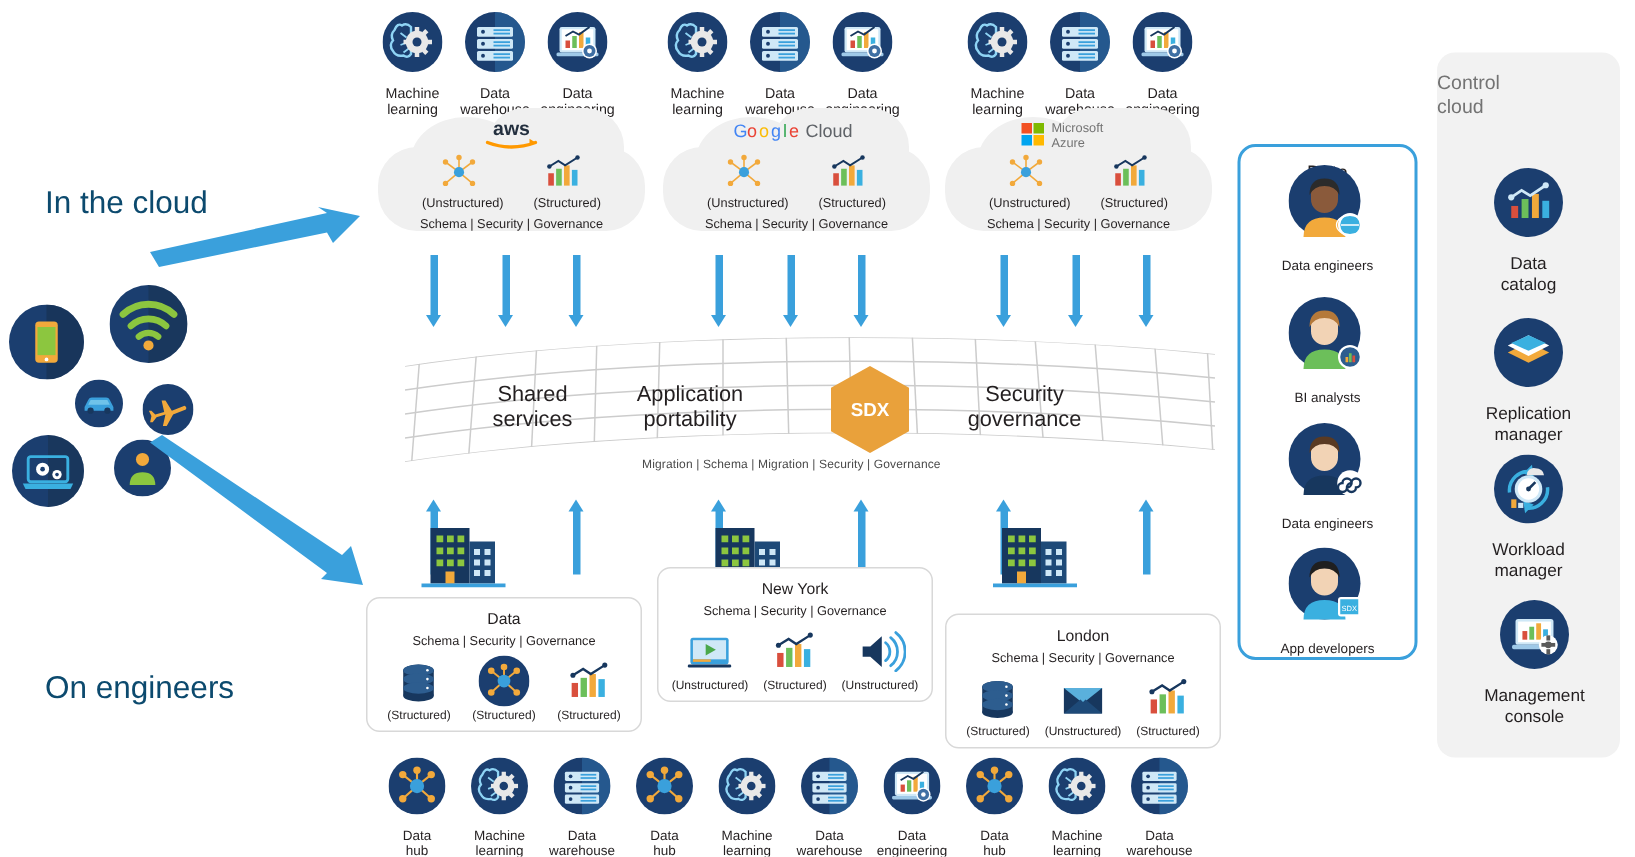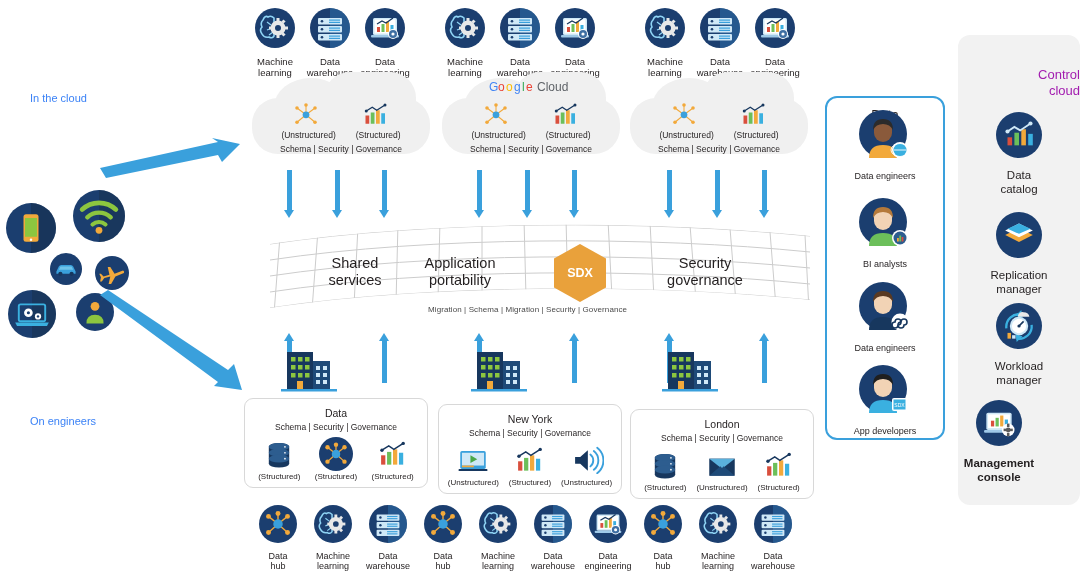--- a/index.html
+++ b/index.html
@@ -17,21 +17,21 @@
     text-align: center; line-height: 1.15;
     color: #231f20;
   }
 
   
   .iconitem { position: absolute; width: 88px; text-align: center; }
   .iconitem .icap { font-size: 9.5px; margin-top: 5px; }
   .bottomitem .icap { font-size: 9px; margin-top: 4px; }
 
   
-  .seclabel { font-size: 11px; color: #3b82f6; }
+  .seclabel { font-size: 21px; color: #0c4a6e; margin-top: 32px; }
 
   
   .cloud { position: absolute; }
   .cloud .body {
     position: absolute; left: 0; top: 26px;
     width: 178px; height: 56px;
     background: #f0f0f0; border-radius: 26px;
   }
   .cloud .lobe {
     position: absolute; background: #f0f0f0; border-radius: 50%;
@@ -116,22 +116,22 @@
     text-align: center; font-size: 13px; margin-top: 9px; color: #231f20;
   }
   .persona { position: absolute; width: 120px; text-align: center; }
   .persona .pl { font-size: 9px; margin-top: 5px; color: #231f20; }
 
   
   .cpanel {
     position: absolute; background: #f2f2f2; border-radius: 12px;
   }
   .cpanel .ctitle {
-    text-align: right; font-size: 13px; line-height: 1.25;
-    margin-top: 32px; color: #a21caf;
+    text-align: left; font-size: 13px; line-height: 1.25;
+    margin-top: 12px; color: #737373;
   }
   .cpitem { position: absolute; width: 118px; text-align: center; }
   .cpitem .cl { font-size: 11.5px; line-height: 1.25; margin-top: 6px; color: #231f20; }
 
   
   .dev { position: absolute; }
 
   
   .bigarrow { position: absolute; }
 </style>
@@ -385,20 +385,25 @@
           </svg></div>
         <div class="icap">Data<br>engineering</div>
       </div>
     </div>
 
   <div id="clouds-layer">
       <div class="cloud" style="left: 252px; top: 72px; width: 178px; height: 90px;">
         <div class="lobe l2"></div>
         <div class="lobe l1"></div>
         <div class="body"></div>
+        <div class="cloudlogo"><svg width="52" height="22" viewBox="0 0 52 22">
+            <text x="26" y="12" text-anchor="middle" font-size="13" font-family="Liberation Sans, sans-serif" fill="#232f3e" font-weight="bold">aws</text>
+            <path d="M10 17 q16 6 32 0" stroke="#ff9900" stroke-width="2.2" fill="none" stroke-linecap="round"></path>
+            <polygon points="42,17 38,14.5 38,19" fill="#ff9900"></polygon>
+          </svg></div>
         <div class="cloudicons">
           <div class="ci"><svg width="30" height="25.5" viewBox="0 0 40 34">
               <g stroke="#f2a93b" stroke-width="1.4">
                 <line x1="20" y1="17" x2="8" y2="8"></line>
                 <line x1="20" y1="17" x2="32" y2="8"></line>
                 <line x1="20" y1="17" x2="8" y2="27"></line>
                 <line x1="20" y1="17" x2="32" y2="27"></line>
                 <line x1="20" y1="17" x2="20" y2="4"></line>
               </g>
               <circle cx="20" cy="17" r="4.5" fill="#3aa0dc"></circle>
@@ -474,20 +479,28 @@
         <div class="cloudlabels">
           <span>(Unstructured)</span>
           <span>(Structured)</span>
         </div>
         <div class="cloudsub">Schema | Security | Governance</div>
       </div>
       <div class="cloud" style="left: 630px; top: 72px; width: 178px; height: 90px;">
         <div class="lobe l2"></div>
         <div class="lobe l1"></div>
         <div class="body"></div>
+        <div class="cloudlogo"><svg width="80" height="24" viewBox="0 0 80 24">
+            <rect x="2" y="4" width="7" height="7" fill="#F25022"></rect>
+            <rect x="10" y="4" width="7" height="7" fill="#7FBA00"></rect>
+            <rect x="2" y="12" width="7" height="7" fill="#00A4EF"></rect>
+            <rect x="10" y="12" width="7" height="7" fill="#FFB900"></rect>
+            <text x="22" y="10" font-size="8.5" font-family="Liberation Sans, sans-serif" fill="#737373">Microsoft</text>
+            <text x="22" y="20" font-size="8.5" font-family="Liberation Sans, sans-serif" fill="#737373">Azure</text>
+          </svg></div>
         <div class="cloudicons">
           <div class="ci"><svg width="30" height="25.5" viewBox="0 0 40 34">
               <g stroke="#f2a93b" stroke-width="1.4">
                 <line x1="20" y1="17" x2="8" y2="8"></line>
                 <line x1="20" y1="17" x2="32" y2="8"></line>
                 <line x1="20" y1="17" x2="8" y2="27"></line>
                 <line x1="20" y1="17" x2="32" y2="27"></line>
                 <line x1="20" y1="17" x2="20" y2="4"></line>
               </g>
               <circle cx="20" cy="17" r="4.5" fill="#3aa0dc"></circle>
@@ -583,21 +596,21 @@
         <path d="M420,3 L426,78"></path>
         <path d="M460,6 L466,81"></path>
       <path d="M500,10 L506,85"></path>
         <path d="M535,13 L539,88"></path>
     </g>
   </svg>
 
   <div id="fabric-labels">
       <div class="fabric-label" style="left: 300px; top: 255px; width: 110px;">Shared<br>services</div>
       <div class="fabric-label" style="left: 405px; top: 255px; width: 110px;">Application<br>portability</div>
-      <div class="fabric-label" style="left: 650px; top: 255px; width: 110px;">Security<br>governance</div>
+      <div class="fabric-label" style="left: 628px; top: 255px; width: 110px;">Security<br>governance</div>
     </div>
 
   <svg class="sdx-hex" style="left:552px; top:244px; width:56px; height:58px;" viewBox="0 0 56 58">
     <polygon points="28,0 54,14.5 54,43.5 28,58 2,43.5 2,14.5" fill="#E9A13B"></polygon>
     <text x="28" y="33" text-anchor="middle" font-size="12.5" fill="#ffffff" font-family="Liberation Sans, sans-serif" font-weight="bold">SDX</text>
   </svg>
 
   <div class="fabric-sub" style="left:428px; top:305px;">Migration | Schema | Migration | Security | Governance</div>
 
   <div id="up-arrows">
@@ -762,21 +775,21 @@
                 </g>
                 <path d="M7 12 l8 -5 l6 4 l11 -7" stroke="#17375e" stroke-width="1.8" fill="none"></path>
                 <circle cx="7" cy="12" r="2" fill="#17375e"></circle>
                 <circle cx="32" cy="4" r="2" fill="#17375e"></circle>
               </svg>
             </div>
             <div class="cl">(Structured)</div>
           </div>
         </div>
       </div>
-      <div class="dccard" style="left: 438px; top: 404px;">
+      <div class="dccard" style="left: 438px; top: 378px;">
         <div class="city">New York</div>
         <div class="ssg">Schema | Security | Governance</div>
         <div class="row">
           <div class="cell">
             <div class="gi">
               <svg width="34" height="28.9" viewBox="0 0 40 34">
                 <rect x="5" y="6" width="30" height="21" rx="2" fill="#3aa0dc"></rect>
                 <rect x="7" y="8" width="26" height="15" fill="#cfe8f7"></rect>
                 <polygon points="17,11 25,15.5 17,20" fill="#4aa84a"></polygon>
                 <rect x="7" y="23" width="14" height="2" fill="#f2a93b"></rect>
@@ -1178,21 +1191,21 @@
             <path d="M20 20 l4 -4" stroke="#17375e" stroke-width="1.5"></path>
             <circle cx="20" cy="20" r="1.4" fill="#17375e"></circle>
             <path d="M24 8 a5 4 0 0 1 5 4 h-10 a4 4 0 0 1 5 -4 z" fill="#e8e8e8"></path>
             <g>
               <rect x="10" y="26" width="3" height="5" fill="#f2a93b"></rect>
               <rect x="14" y="28" width="3" height="3" fill="#cfe8f7"></rect>
             </g>
           </svg></div>
         <div class="cl">Workload<br>manager</div>
       </div>
-      <div class="cpitem" style="left: 940px; top: 400px; font-weight: bold;">
+      <div class="cpitem" style="left: 964px; top: 400px;">
         <div style="width:46px;margin:0 auto;"><svg width="46" height="46" viewBox="0 0 40 40">
             <circle cx="20" cy="20" r="20" fill="#1b3e6f"></circle>
             <rect x="9" y="11" width="22" height="15" rx="1.5" fill="#cfe8f7"></rect>
             <rect x="10.5" y="12.5" width="19" height="12" fill="#ffffff"></rect>
             <g>
               <rect x="13" y="18" width="2.8" height="5" fill="#d94f3d"></rect>
               <rect x="17" y="15.5" width="2.8" height="7.5" fill="#6cbf5a"></rect>
               <rect x="21" y="13.5" width="2.8" height="9.5" fill="#f2a93b"></rect>
               <rect x="25" y="17" width="2.8" height="6" fill="#3ab0e0"></rect>
             </g>

